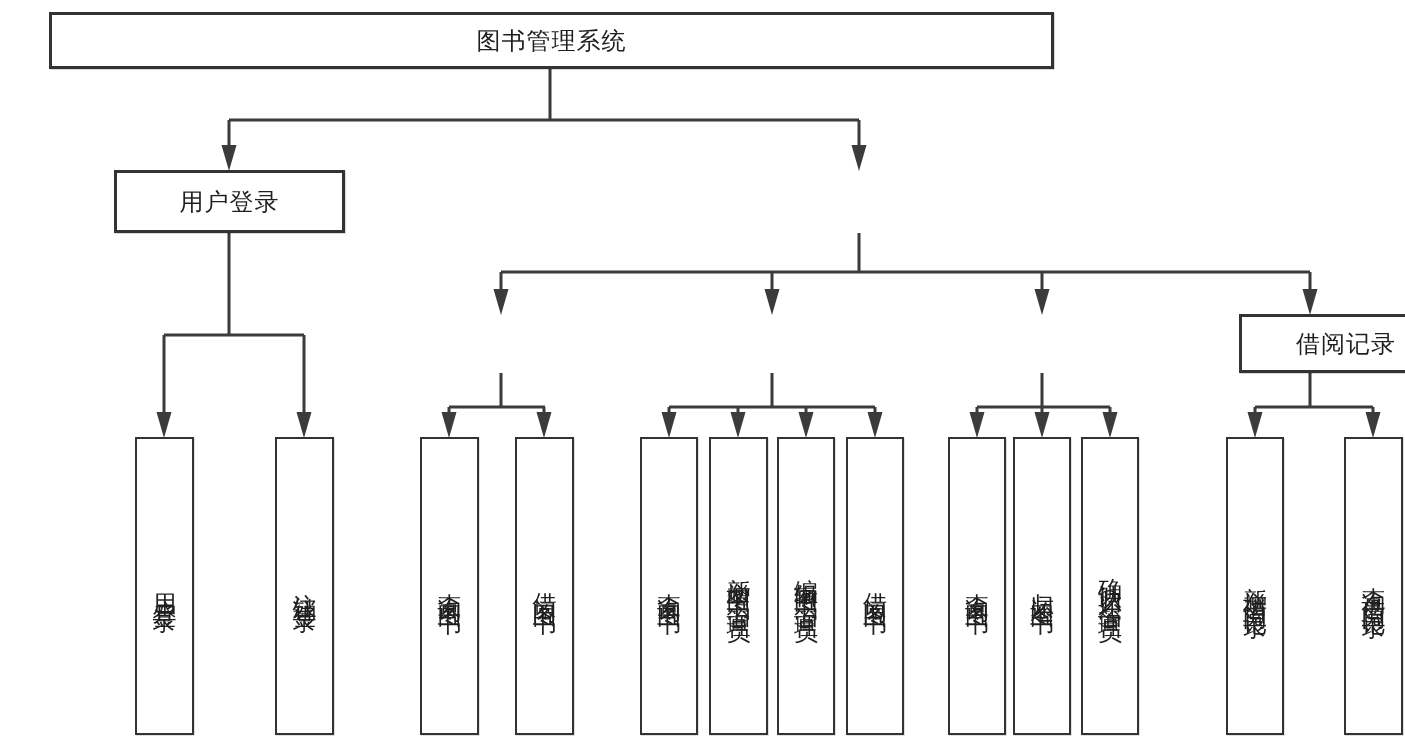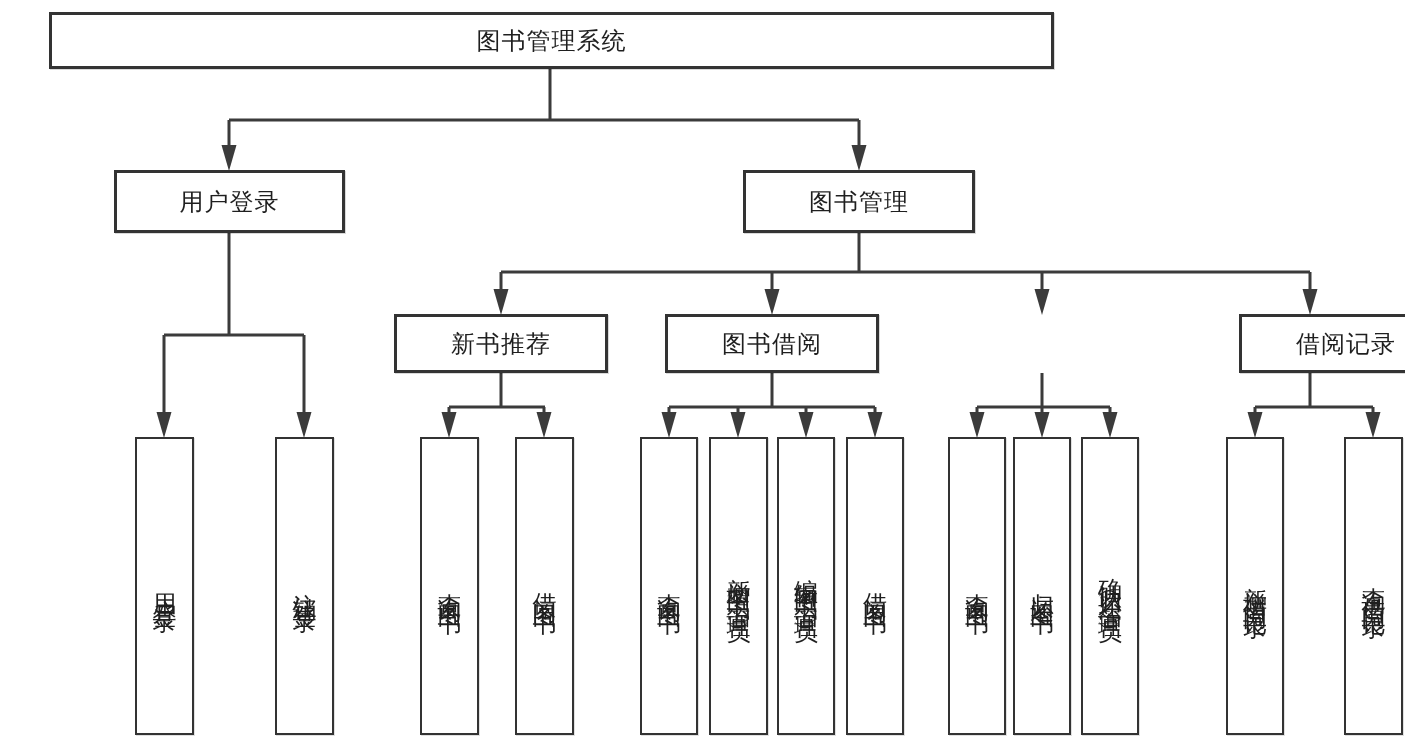--- a/index.html
+++ b/index.html
@@ -84,30 +84,21 @@
     <polygon class="arrow" points="1334.5,412 1349.5,412 1342,438"></polygon>
   </svg>
 
   <div class="hbox" style="left:18px;top:12px;width:1005px;height:57px">
     <span>图书管理系统</span>
   </div>
 
   <div class="hbox" style="left:83px;top:170px;width:231px;height:63px">
     <span>用户登录</span>
   </div>
-  <div class="hbox" style="left:712px;top:170px;width:232px;height:63px">
-    <span>图书管理</span>
-  </div>
 
-  <div class="hbox" style="left:363px;top:314px;width:214px;height:59px">
-    <span>新书推荐</span>
-  </div>
-  <div class="hbox" style="left:634px;top:314px;width:214px;height:59px">
-    <span>图书借阅</span>
-  </div>
   <div class="hbox" style="left:1208px;top:314px;width:214px;height:59px">
     <span>借阅记录</span>
   </div>
 
   <div class="vbox" style="left:104px;top:437px;width:59px;height:298px">
     <span>用户登录</span>
   </div>
   <div class="vbox" style="left:244px;top:437px;width:59px;height:298px">
     <span>注销登录</span>
   </div>

